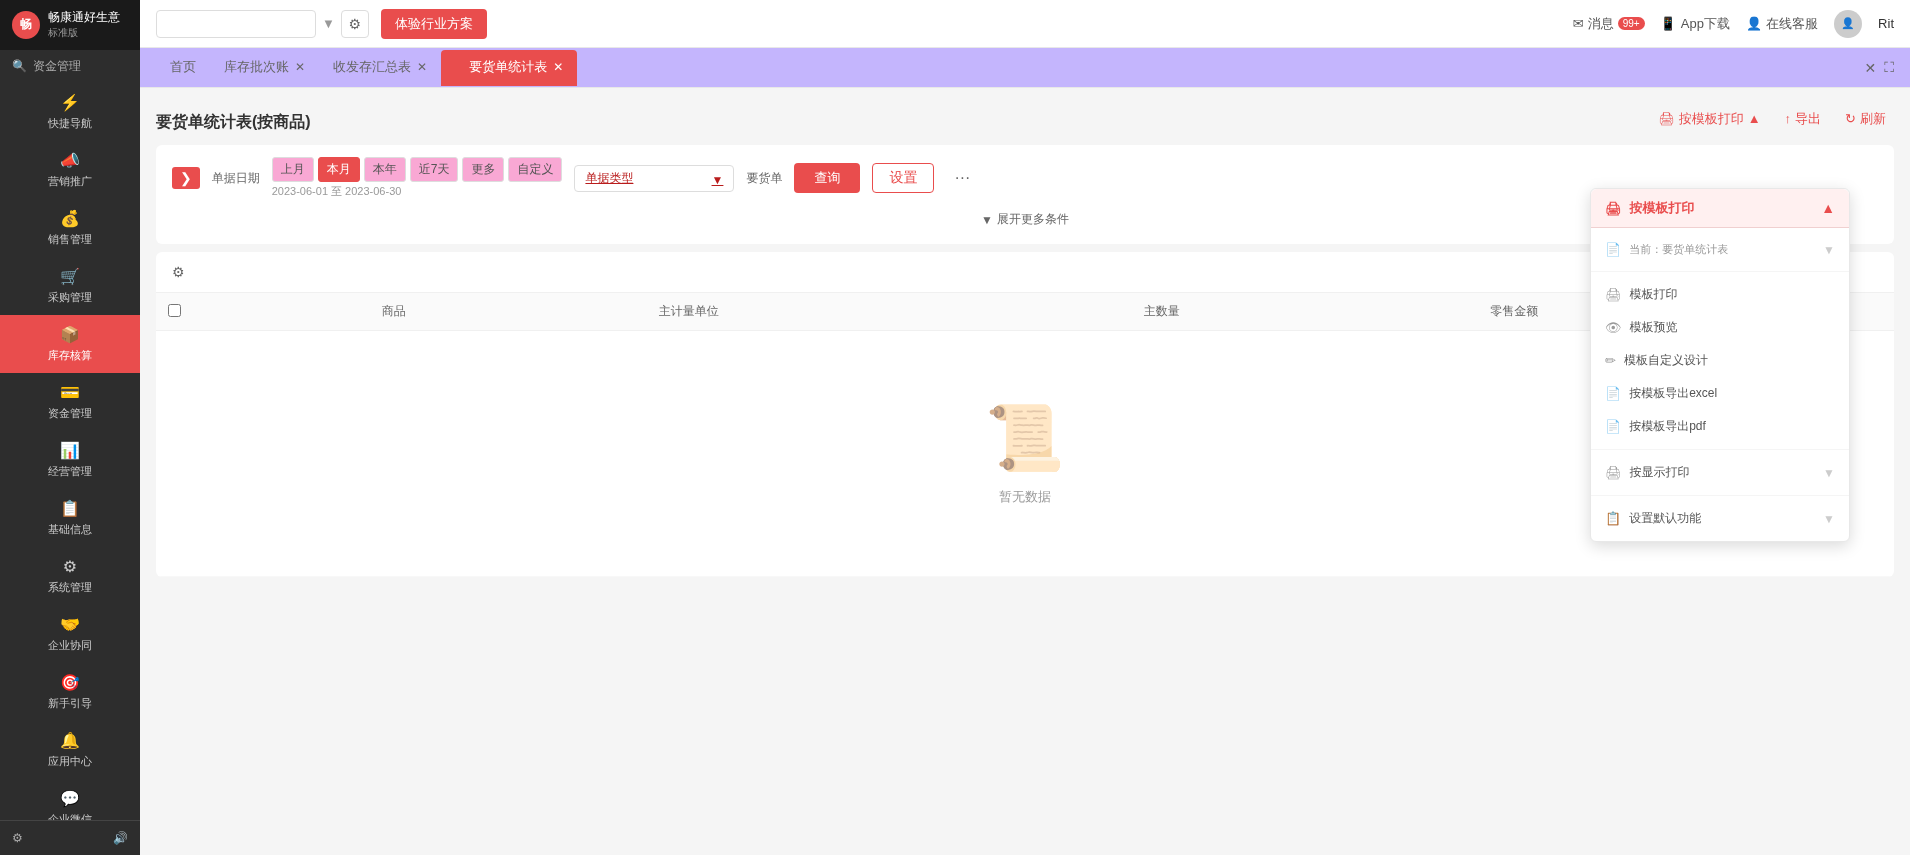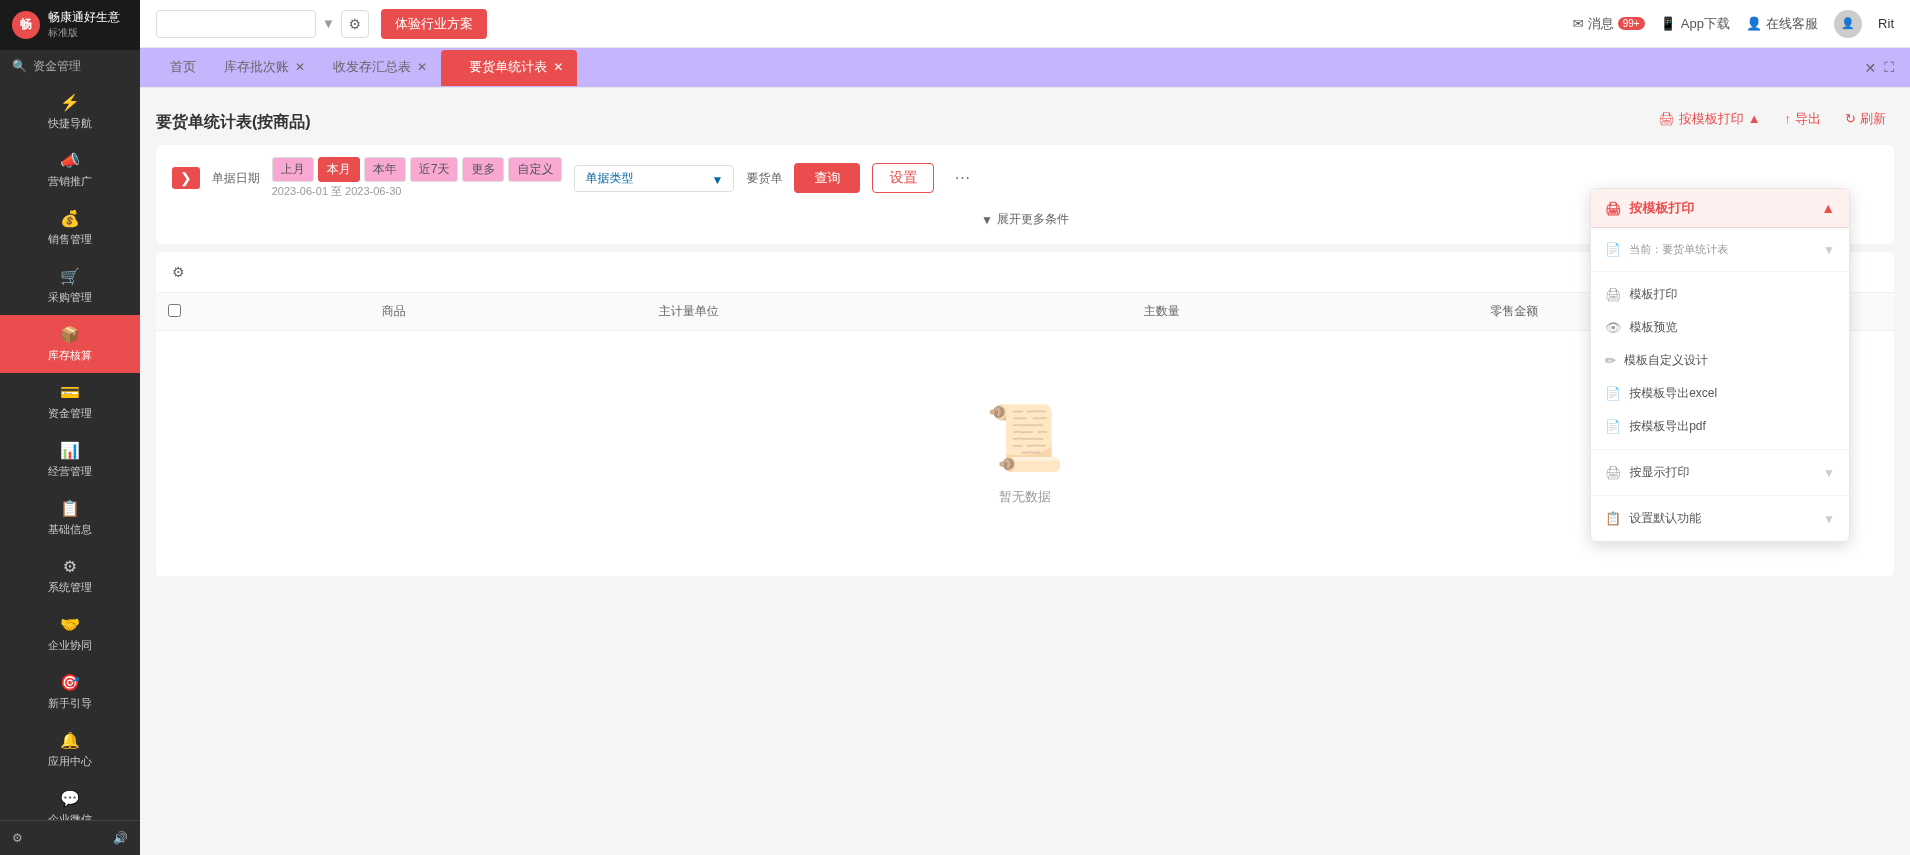--- a/index.html
+++ b/index.html
@@ -188,21 +188,21 @@
     .date-btn {
       padding: 3px 8px; border: 1px solid #ddd; border-radius: 3px;
       font-size: 12px; cursor: pointer; background: #f9a8d4; color: #555;
     }
     .date-btn.active { background: #e94d4d; color: white; border-color: #e94d4d; }
     .date-range { font-size: 11px; color: #999; margin-top: 2px; }
     .filter-select {
       display: flex; align-items: flex-end; gap: 4px;
       border: 1px solid #ddd; border-radius: 4px;
       padding: 4px 10px; background: white; cursor: pointer;
-      font-size: 12px; color: #0369a1; min-width: 160px;
+      font-size: 12px; color: #b91c1c; min-width: 160px; text-decoration: underline;
     }
     .expand-btn {
       display: flex; align-items: center; gap: 4px;
       color: #666; cursor: pointer; font-size: 12px;
       padding: 4px 8px; border-radius: 4px;
     }
 
     
     .table-container {
       background: white;

